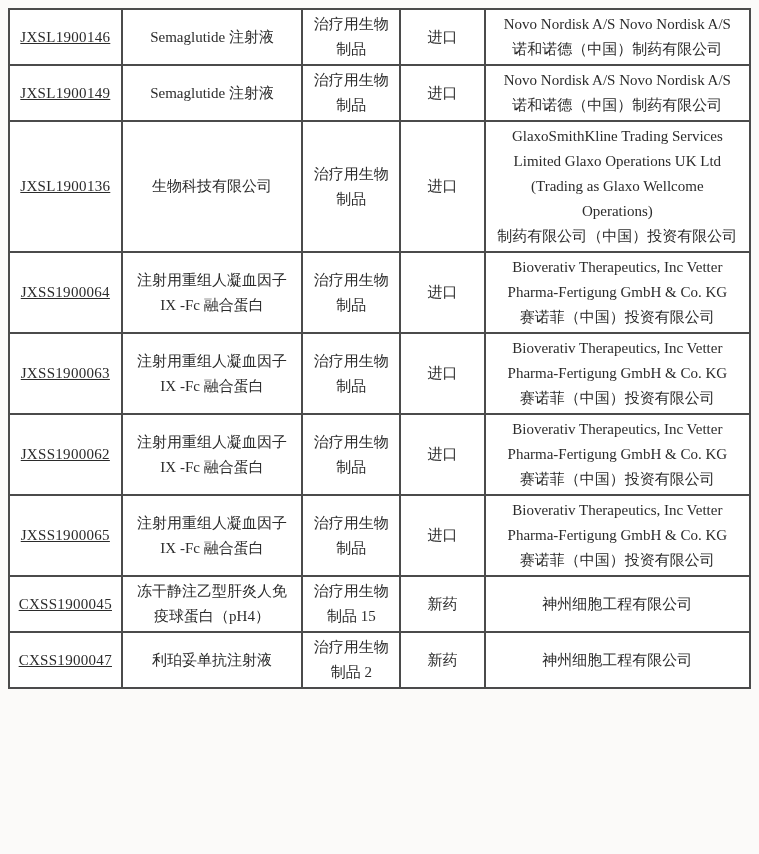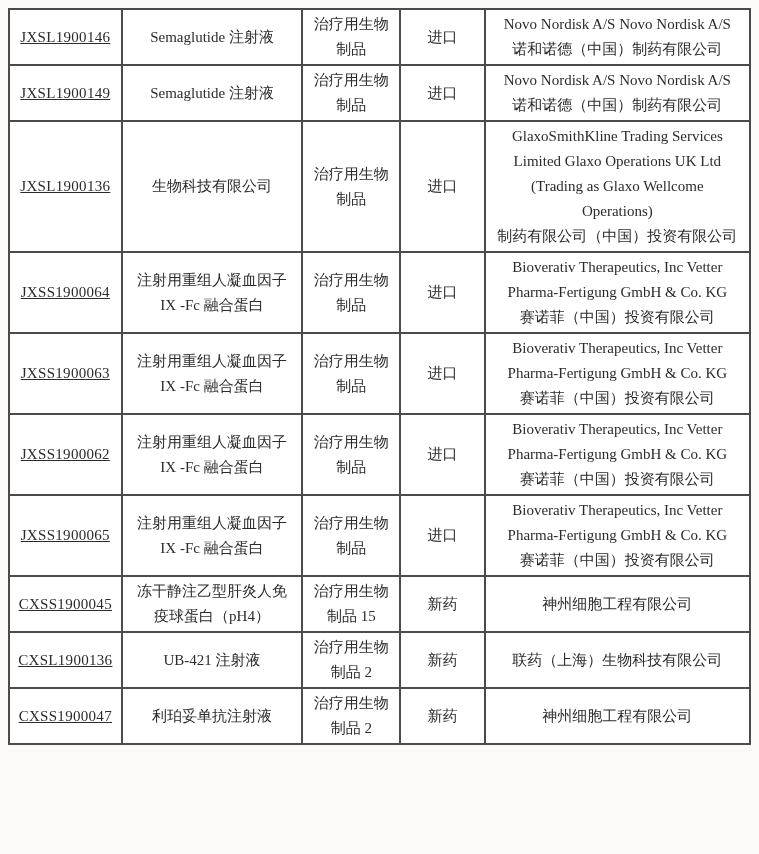--- a/index.html
+++ b/index.html
@@ -130,28 +130,20 @@
         <tr>
           <td class="cell-id">CXSS1900045</td>
           <td class="cell-drug">冻干静注乙型肝炎人免
 疫球蛋白（pH4）</td>
           <td class="cell-type">治疗用生物
 制品 15</td>
           <td class="cell-category">新药</td>
           <td class="cell-company">神州细胞工程有限公司</td>
         </tr>
         <tr>
-          <td class="cell-id">CXSL1900136</td>
-          <td class="cell-drug">UB-421 注射液</td>
-          <td class="cell-type">治疗用生物
-制品 2</td>
-          <td class="cell-category">新药</td>
-          <td class="cell-company">联药（上海）生物科技有限公司</td>
-        </tr>
-        <tr>
           <td class="cell-id">CXSS1900047</td>
           <td class="cell-drug">利珀妥单抗注射液</td>
           <td class="cell-type">治疗用生物
 制品 2</td>
           <td class="cell-category">新药</td>
           <td class="cell-company">神州细胞工程有限公司</td>
         </tr>
       </tbody>
   </table>
 </div>

